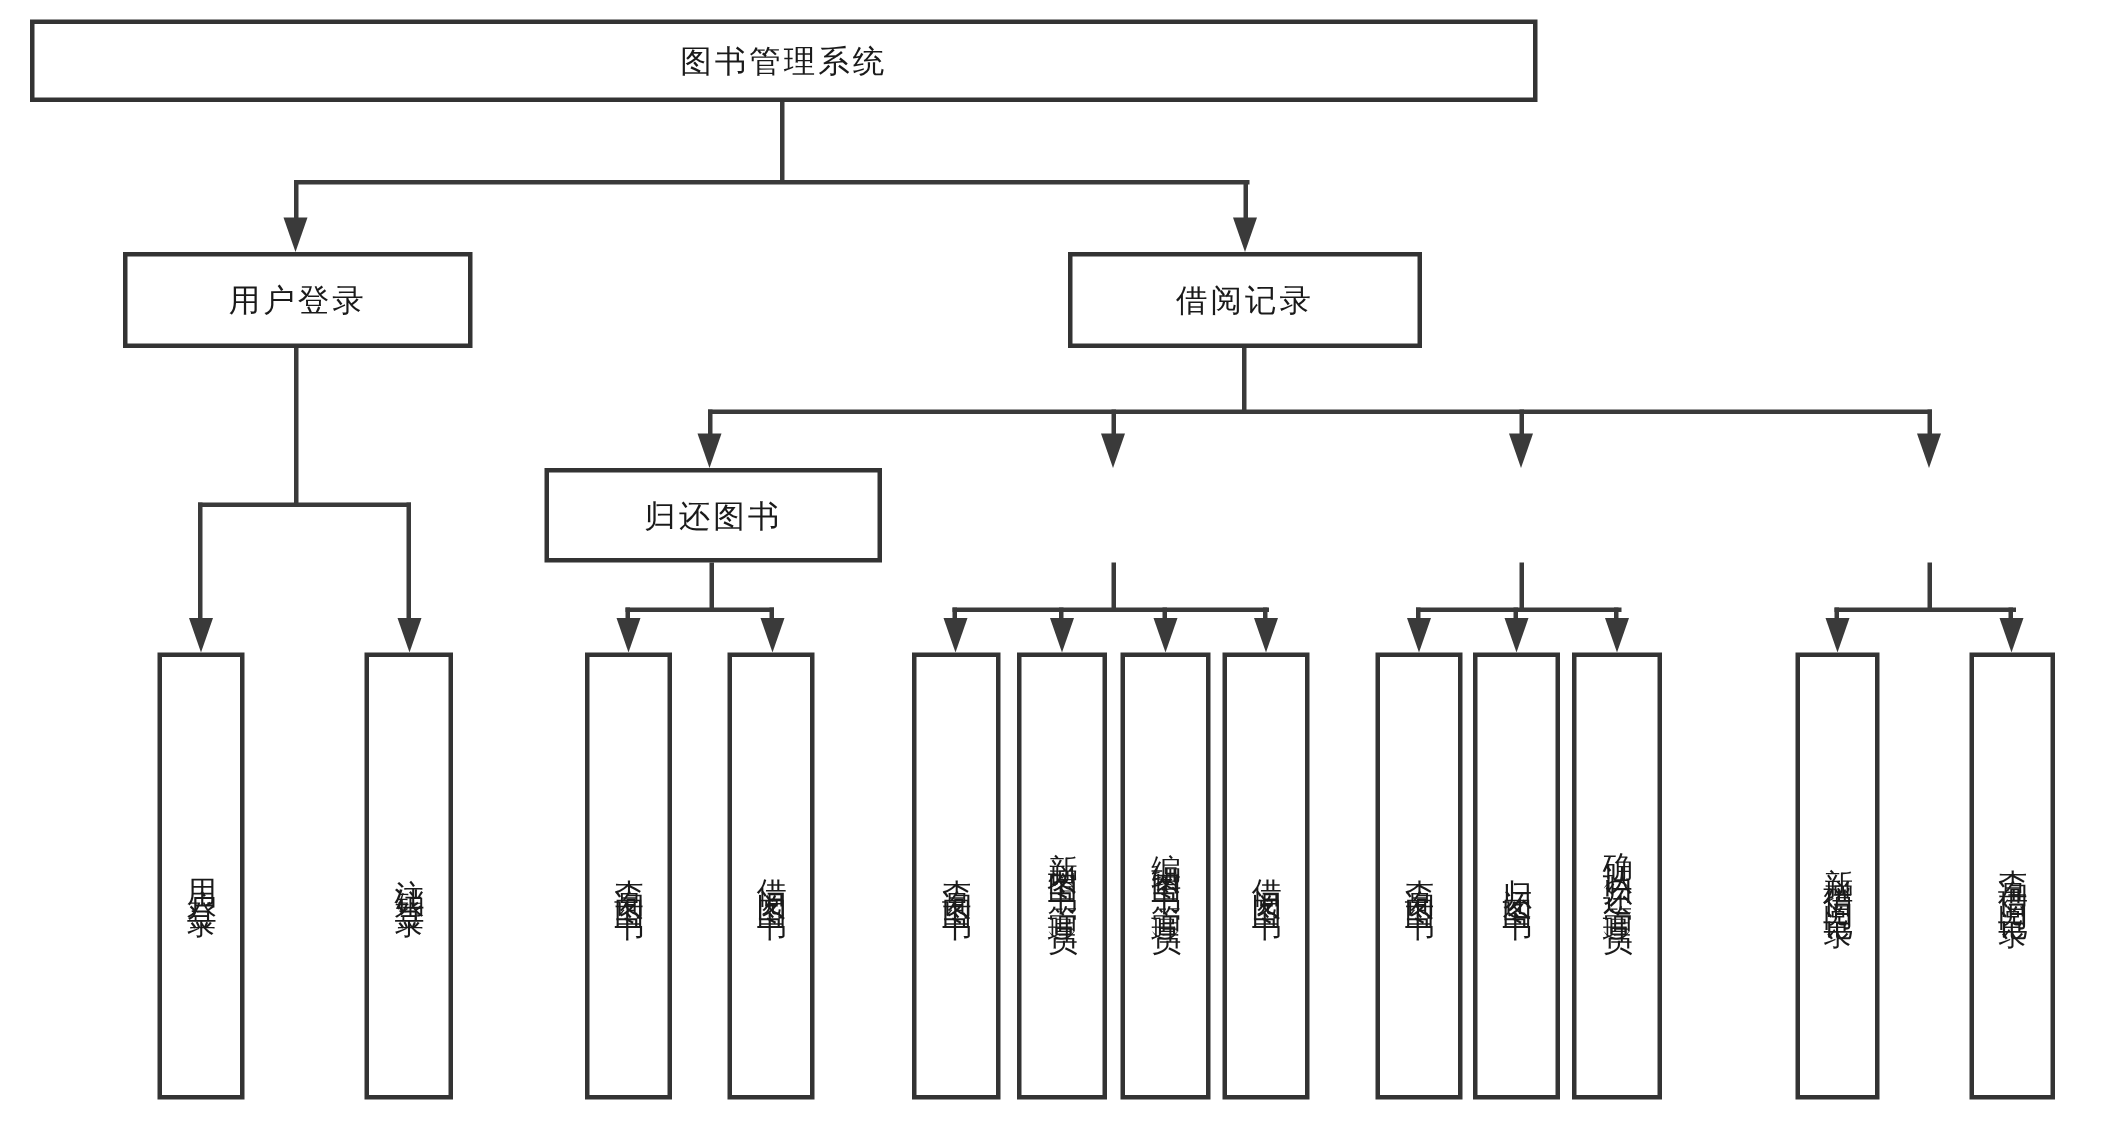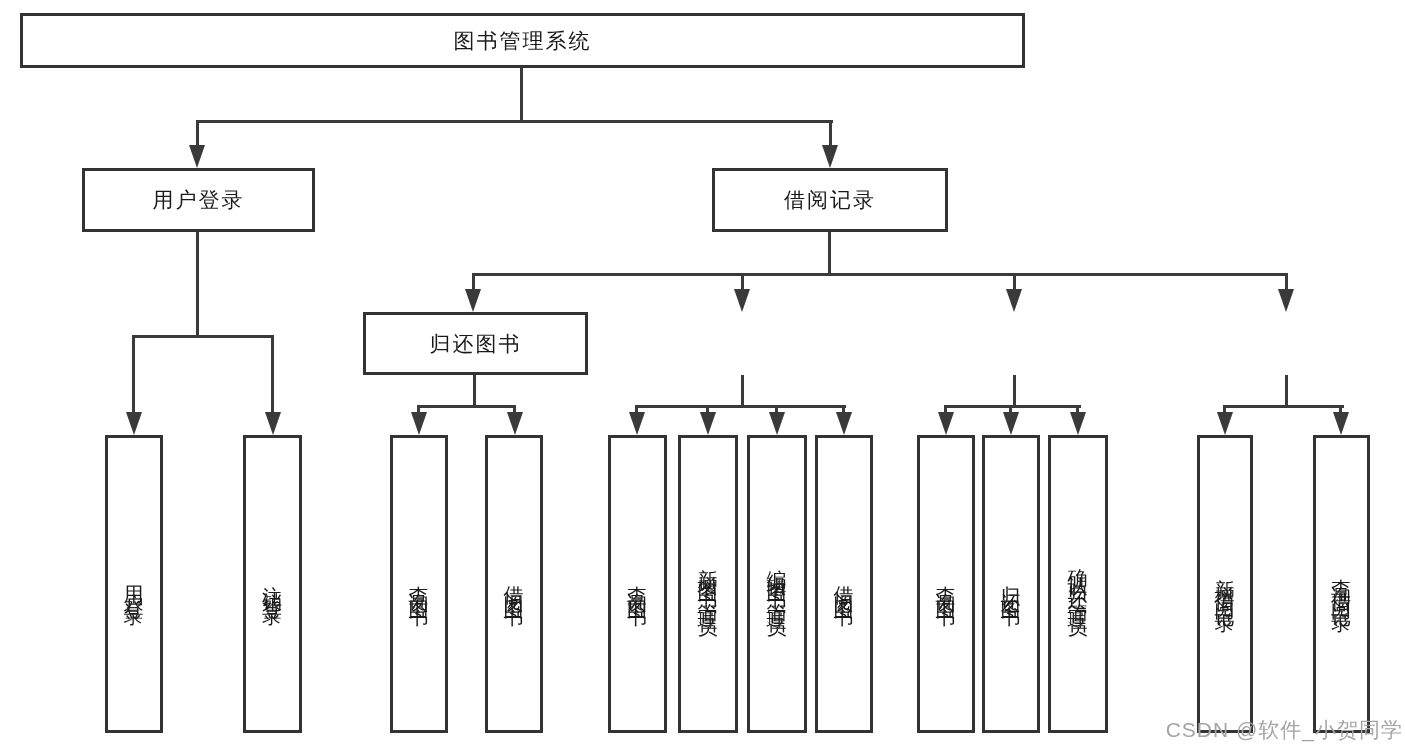--- a/index.html
+++ b/index.html
@@ -144,15 +144,14 @@
     <span>确认归还（管理员）</span>
   </div>
 
   <div class="box v" style="left:1197px;top:435px;width:56px;height:298px">
     <span>新增借阅记录</span>
   </div>
   <div class="box v" style="left:1313px;top:435px;width:57px;height:298px">
     <span>查询借阅记录</span>
   </div>
 
-  <div class="watermark">CSDN @软件_小贺同学</div>
 
 </div>
 
 </body></html>

